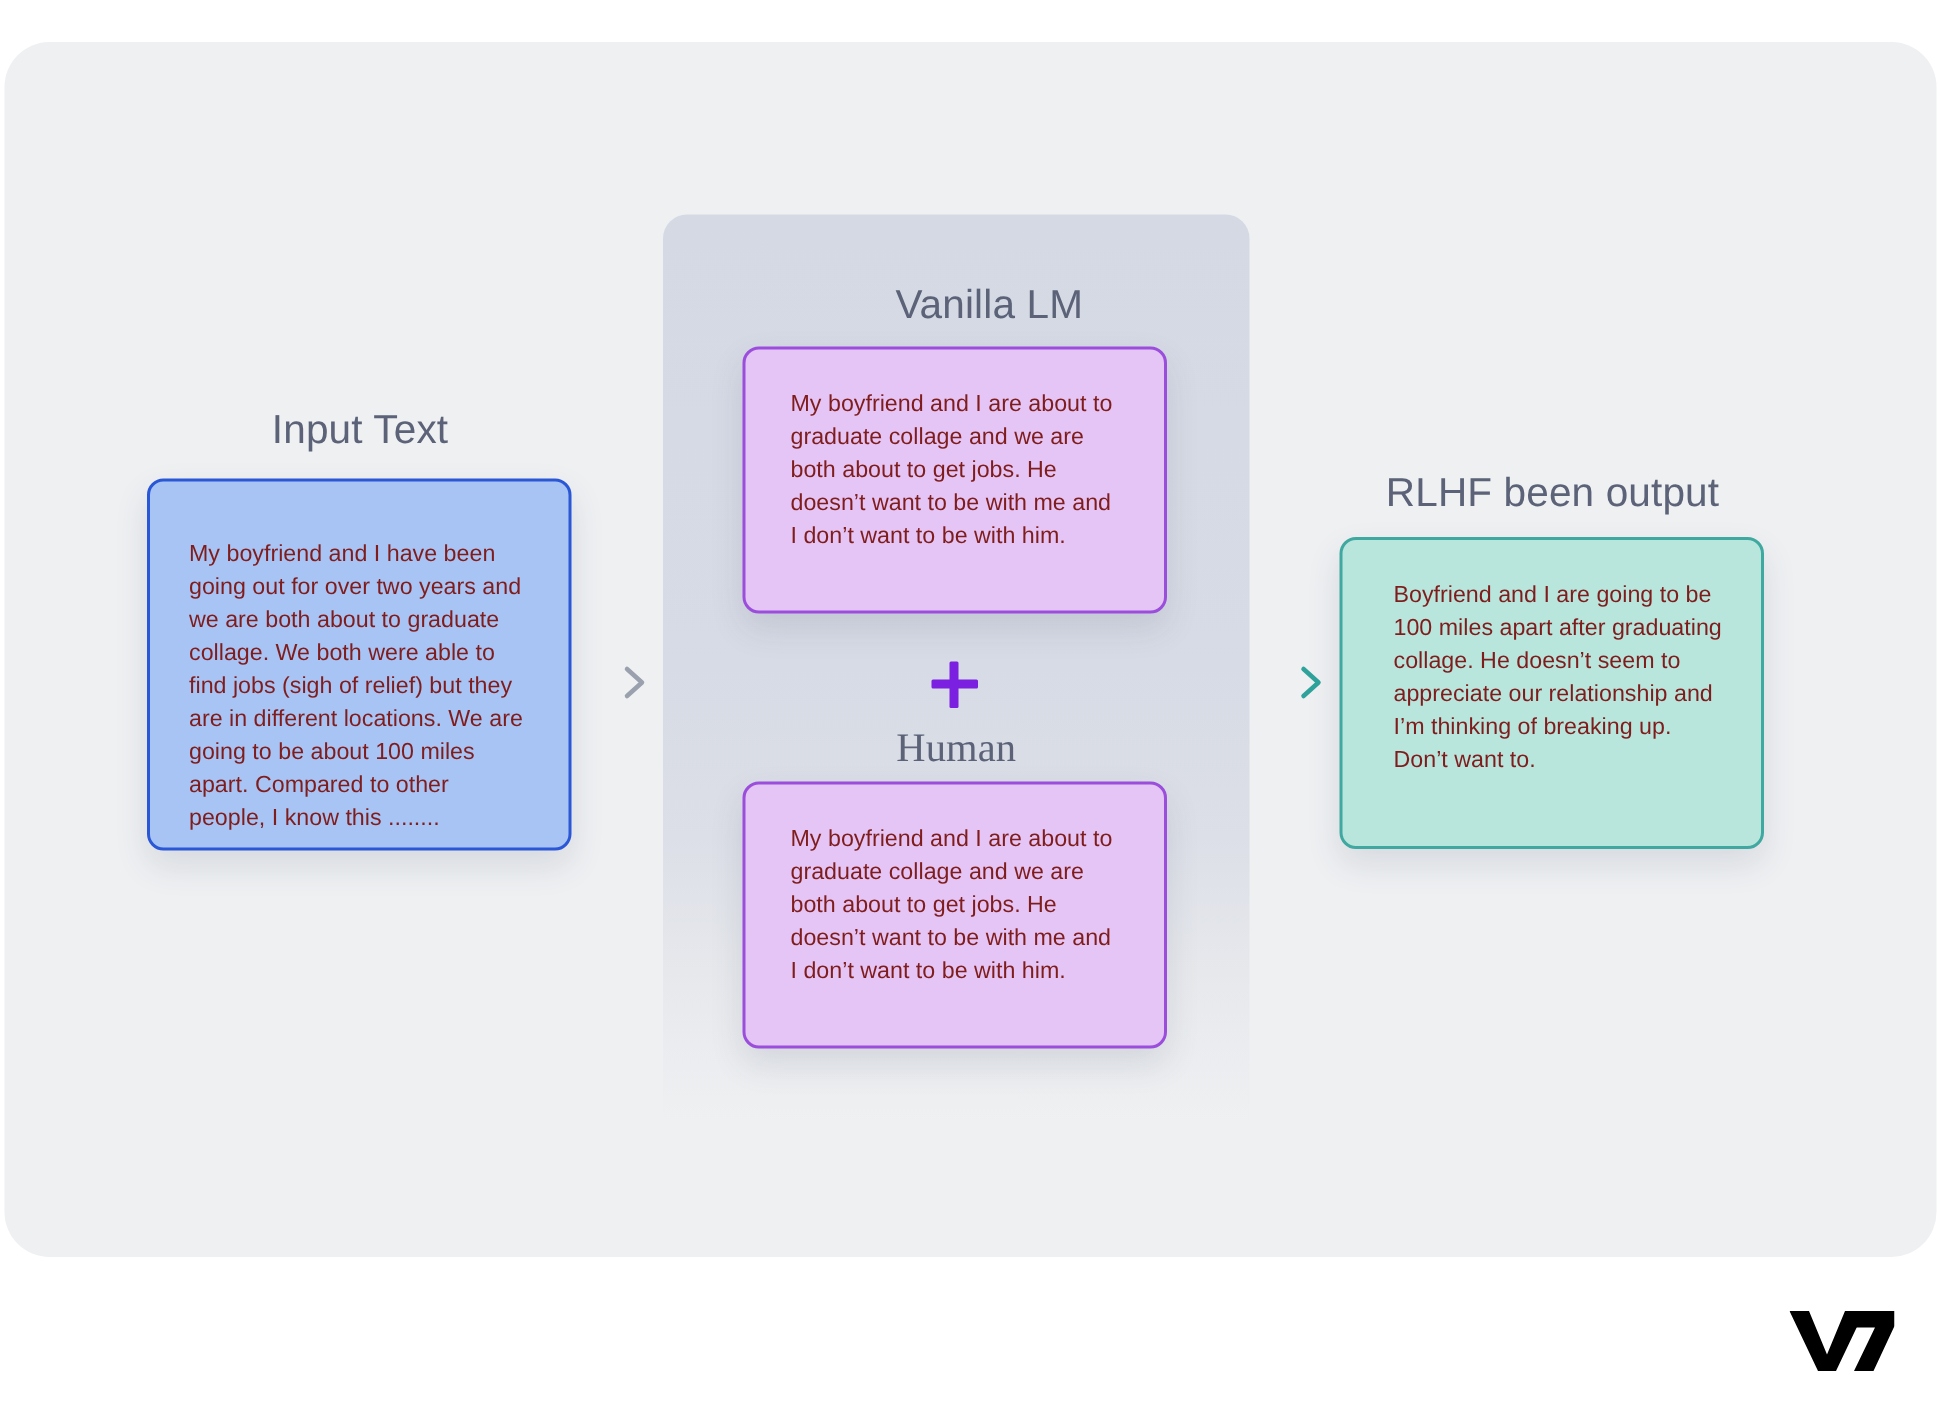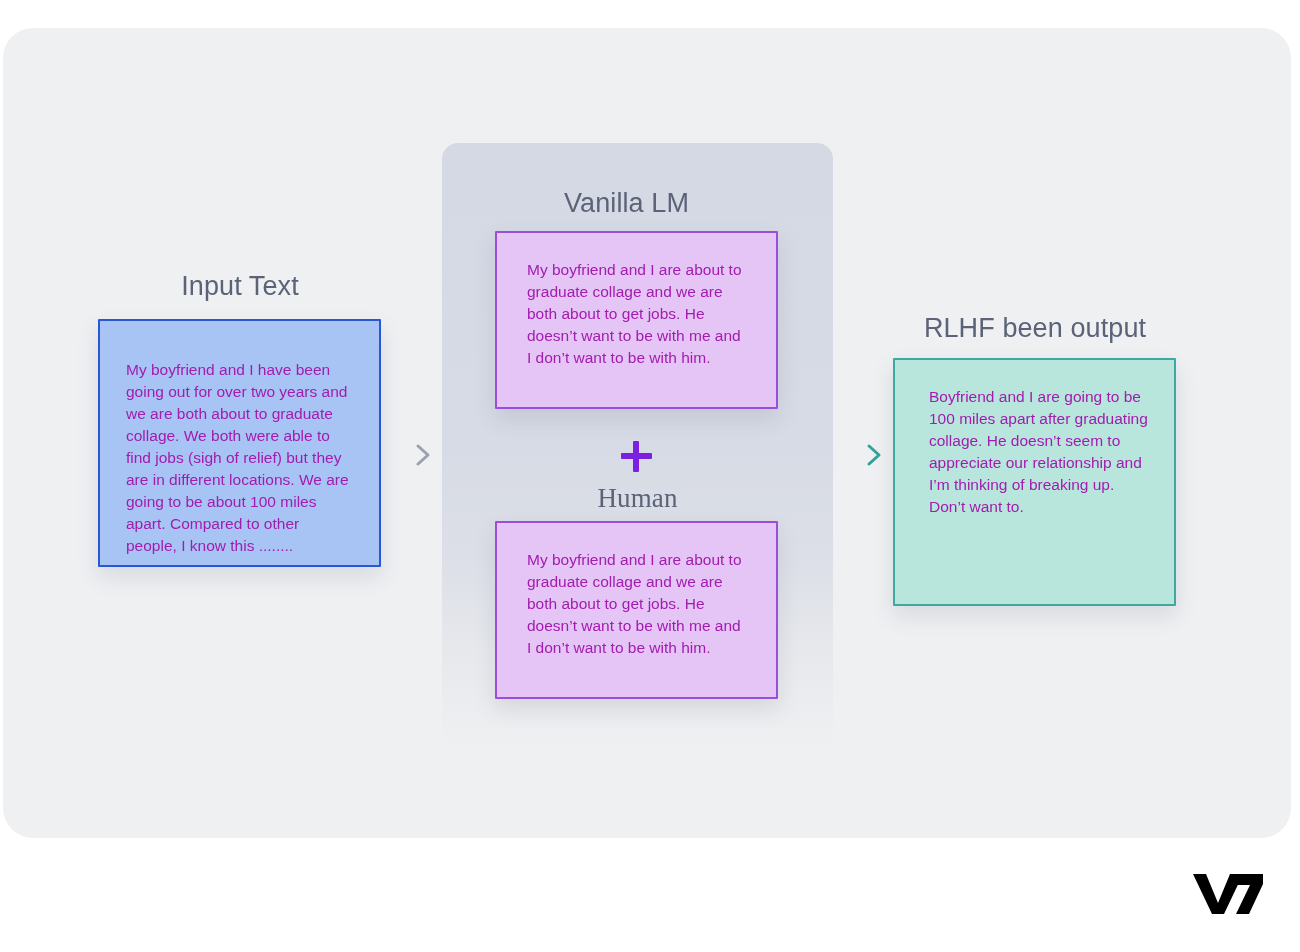--- a/index.html
+++ b/index.html
@@ -53,34 +53,34 @@
   .heading {
     position: absolute;
     font-size: 27px;
     font-weight: 400;
     color: #5c6378;
     letter-spacing: 0.1px;
     white-space: nowrap;
     text-align: center;
   }
   #heading-input     { left: 100px; top: 271px; width: 280px; text-align: center; }
-  #heading-vanilla   { left: 431px; top: 188px; width: 391px; }
+  #heading-vanilla   { left: 464px; top: 188px; width: 391px; }
   #heading-human     { left: 442px; top: 483px; width: 391px; font-family: Liberation Serif, serif; }
   #heading-rlhf      { left: 880px; top: 313px; width: 310px; }
 
   
   .card {
     position: absolute;
     box-sizing: border-box;
-    border-radius: 1px;
+    border-radius: 11px;
     border-style: solid;
     border-width: 2px;
     font-size: 15.5px;
     line-height: 22px;
-    color: #a21caf;
+    color: #7f1d1d;
     box-shadow: 0 10px 22px rgba(60,70,100,0.13);
   }
   .card .card-text {
     display: block;
     white-space: pre-line;
   }
 
   #card-input {
     left: 98px;
     top: 319px;
@@ -108,21 +108,21 @@
     height: 178px;
     background: #e5c5f5;
     border-color: #9b4ddb;
     padding: 26px 28px 0 30px;
   }
 
   #card-rlhf {
     left: 893px;
     top: 358px;
     width: 283px;
-    height: 248px;
+    height: 208px;
     background: #b8e6dd;
     border-color: #3fa8a0;
     padding: 26px 26px 0 34px;
   }
 
   
   #plus-icon {
     position: absolute;
     left: 621px;
     top: 441px;

